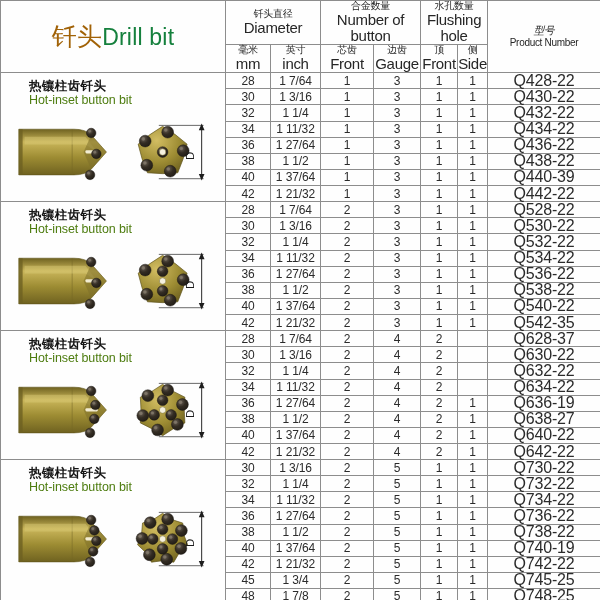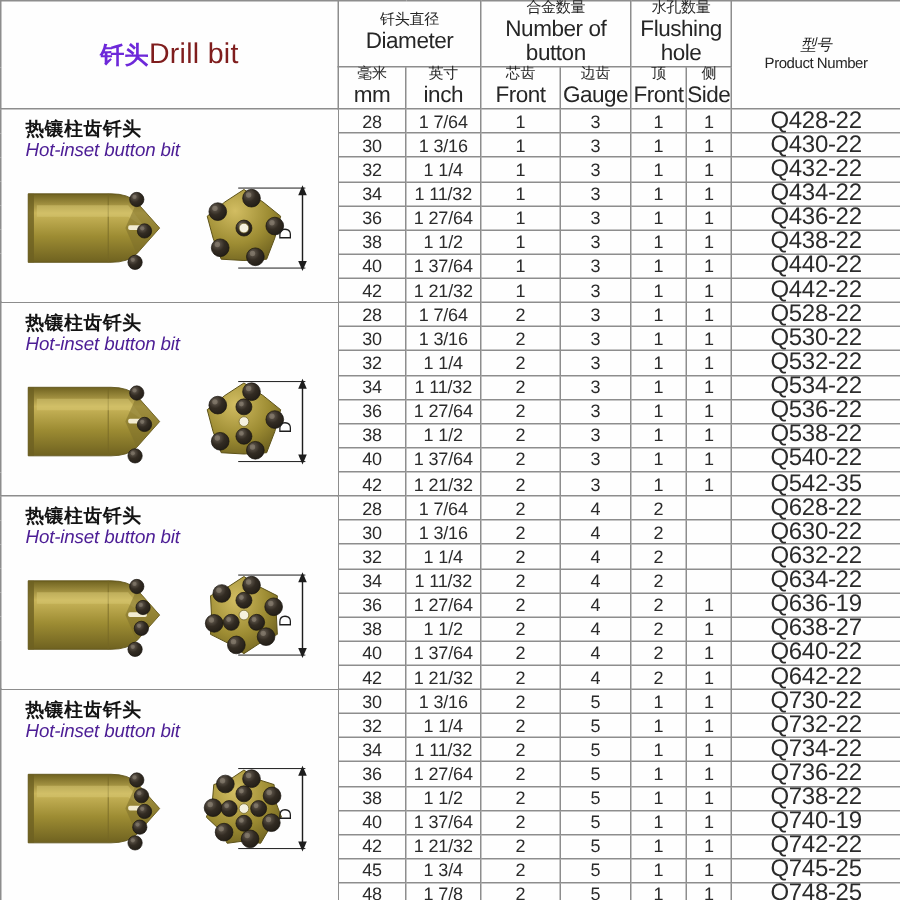--- a/index.html
+++ b/index.html
@@ -43,25 +43,25 @@
   .title-cell {
     text-align: left;
     padding-left: 26px;
     height: 51px;
     font-size: 20px;
     letter-spacing: .2px;
     white-space: nowrap;
   }
   .title-cn {
     font-family: "DejaVu Sans", sans-serif;
-    font-weight: bold;
-    font-size: 16px;
-    color: #6d28d9;
-  }
-  .title-en { font-size: 19px; color: #7f1d1d; }
+    font-weight: normal;
+    font-size: 25px;
+    color: #a16207;
+  }
+  .title-en { font-size: 23px; color: #15803d; }
 
   .hdr-group { height: 26px; line-height: 1.08; padding: 1px 0 2px; }
   .hdr-sub   { height: 25px; line-height: 1.08; padding: 1px 0 2px; margin-top: 35px; }
   .hdr-cn {
     display: block;
     font-family: "DejaVu Sans", sans-serif;
     font-size: 10px;
     color: #262626;
     letter-spacing: -.2px;
   }
@@ -87,39 +87,38 @@
   
   td.pic-cell { position: relative; padding: 0; vertical-align: top; }
   .pic-wrap {
     position: relative;
     width: 100%;
     height: 100%;
     min-height: 100px;
   }
   .lbl {
     position: absolute;
-    left: 16px;
+    left: 28px;
     top: 6px;
     text-align: left;
     line-height: 1.12;
   }
   .lbl-cn {
     display: block;
     font-family: "DejaVu Sans", sans-serif;
     font-weight: bold;
     font-size: 12.5px;
     color: #141414;
     letter-spacing: .4px;
   }
   .lbl-en {
     display: block;
     font-size: 12.5px;
-    color: #4c1d95;
+    color: #4d7c0f;
     letter-spacing: -.1px;
-    font-style: italic;
   }
   .art { position: absolute; left: 14px; }
 </style>
 </head>
 <body>
 
 <div id="sheet">
   <table class="spec">
     <colgroup>
       <col class="c-pic">
@@ -295,21 +294,21 @@
           <td class="data">1</td>
           <td class="data pn">Q438-22</td>
         </tr>
         <tr>
           <td class="data">40</td>
           <td class="data">1  37/64</td>
           <td class="data">1</td>
           <td class="data">3</td>
           <td class="data">1</td>
           <td class="data">1</td>
-          <td class="data pn">Q440-22</td>
+          <td class="data pn">Q440-39</td>
         </tr>
         <tr>
           <td class="data">42</td>
           <td class="data">1  21/32</td>
           <td class="data">1</td>
           <td class="data">3</td>
           <td class="data">1</td>
           <td class="data">1</td>
           <td class="data pn">Q442-22</td>
         </tr>
@@ -515,21 +514,21 @@
                   <text x="188" y="42" font-family="Liberation Sans, sans-serif" font-size="12" fill="#1d1d1d" text-anchor="middle" transform="rotate(-90 188 42)">D</text>
                 </svg></div>
             </div>
           </td>
           <td class="data">28</td>
           <td class="data">1  7/64</td>
           <td class="data">2</td>
           <td class="data">4</td>
           <td class="data">2</td>
           <td class="data"></td>
-          <td class="data pn">Q628-22</td>
+          <td class="data pn">Q628-37</td>
         </tr>
         <tr>
           <td class="data">30</td>
           <td class="data">1  3/16</td>
           <td class="data">2</td>
           <td class="data">4</td>
           <td class="data">2</td>
           <td class="data"></td>
           <td class="data pn">Q630-22</td>
         </tr>

